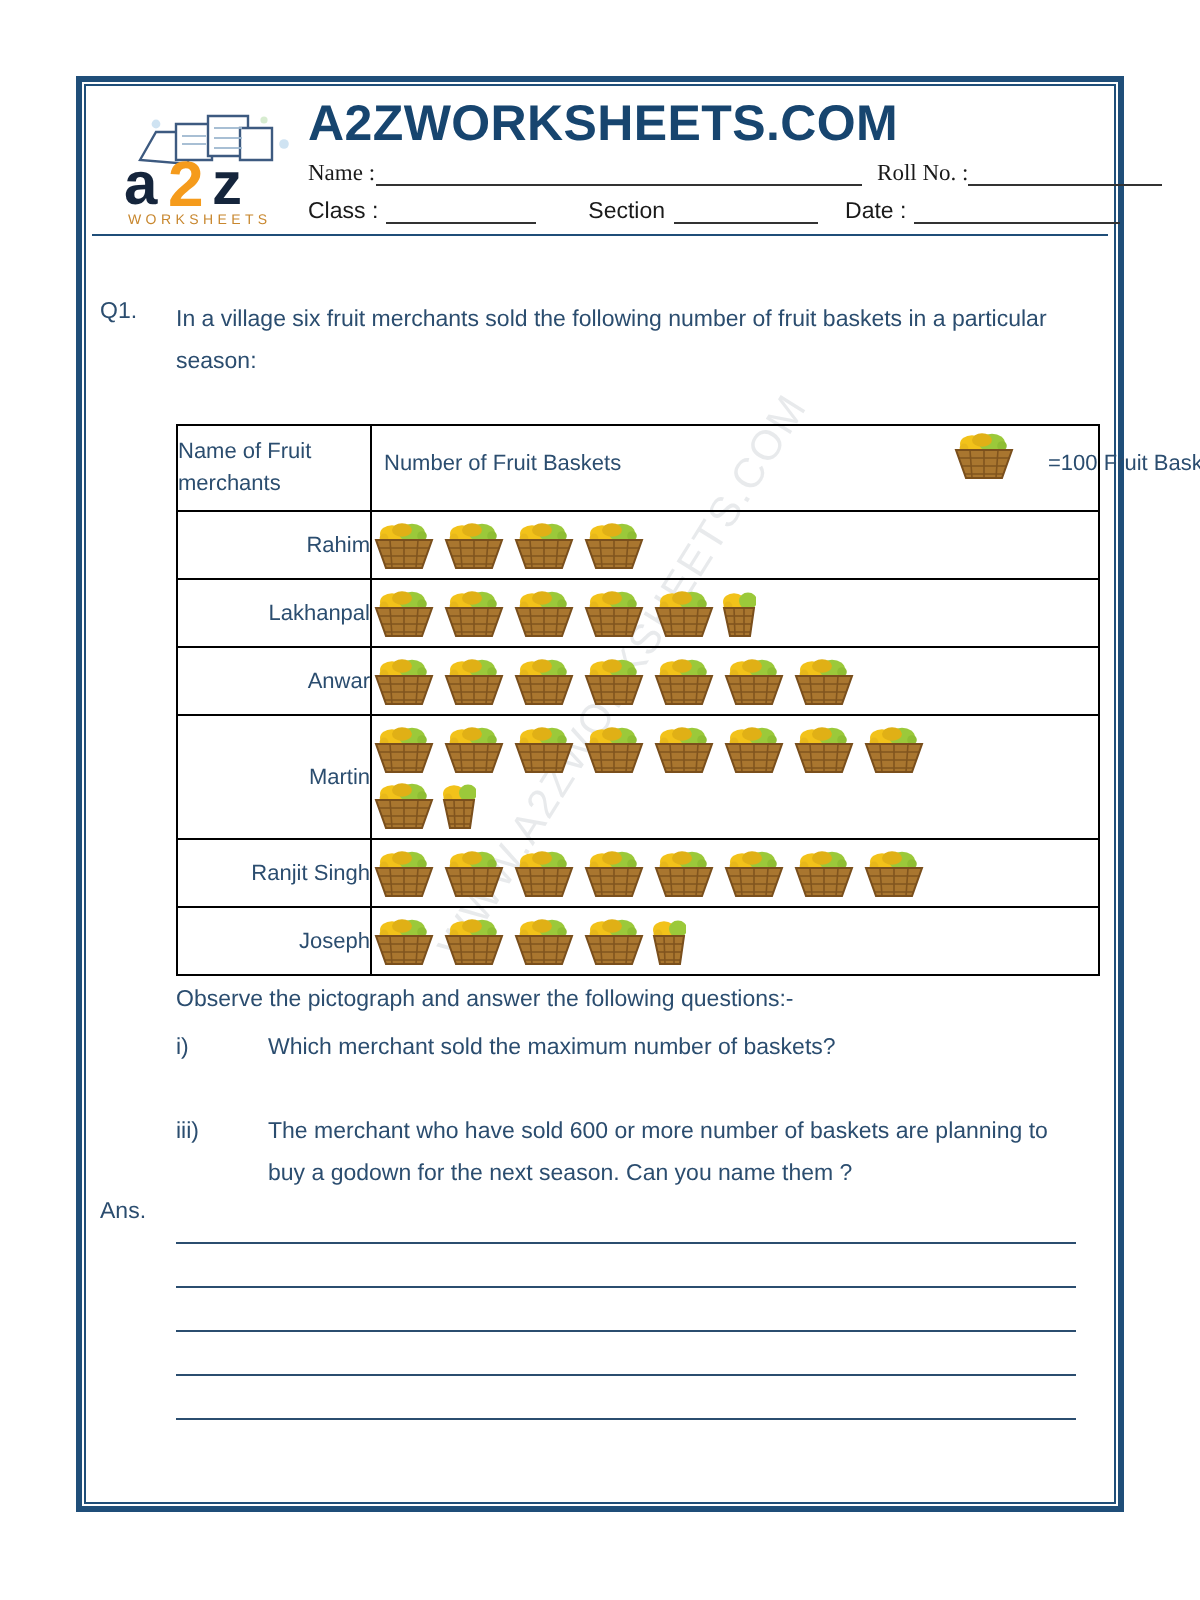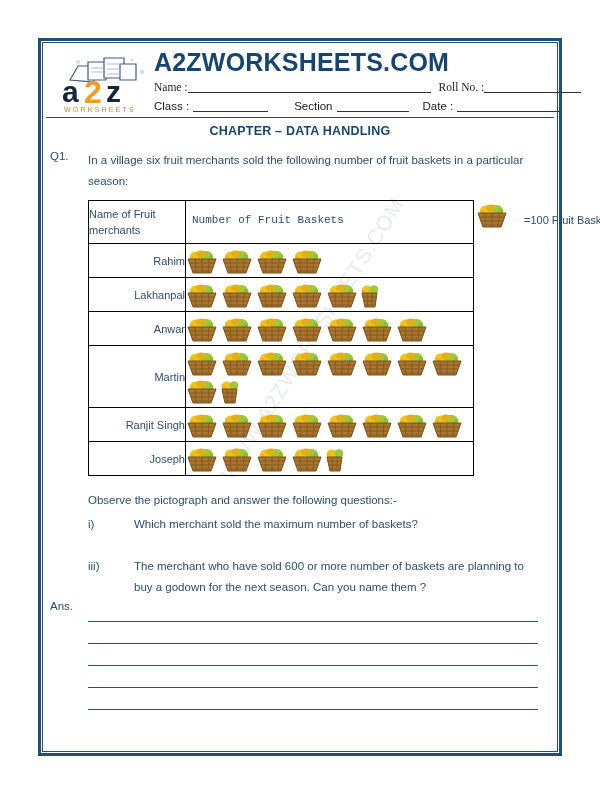--- a/index.html
+++ b/index.html
@@ -117,22 +117,22 @@
     left: 88px; top: 150px;
     width: 450px;
     font-size: 11.5px;
     color: #2b4d6f;
     line-height: 21px;
   }
 
   
   #picto-table {
     position: absolute;
-    left: 88px; top: 200px;
-    width: 386px;
+    left: 88px; top: 212px;
+    width: 462px;
     border-collapse: collapse;
     table-layout: fixed;
   }
   #picto-table td {
     border: 1px solid #000;
     font-size: 11px;
     color: #2b4d6f;
     padding: 0;
     vertical-align: middle;
   }
@@ -155,21 +155,20 @@
   
   .legend-wrap {
     position: relative;
     height: 42px;
   }
   .legend-label {
     position: absolute;
     left: 6px; top: 13px;
     font-size: 11px;
     color: #2b4d6f;
-    font-family: Liberation Mono, monospace;
   }
   .legend-basket {
     position: absolute;
     left: 290px; top: 2px;
   }
   .legend-eq {
     position: absolute;
     left: 338px; top: 13px;
     font-size: 11px;
     color: #2b4d6f;
@@ -281,21 +280,20 @@
 
     <div class="field-row" id="field-row-1">
       <span class="fld-label">Name :</span><span class="fld-line" style="width:243px"></span><span style="display:inline-block;width:8px"></span><span class="fld-label">Roll No. :</span><span class="fld-line" style="width:97px"></span>
     </div>
 
     <div class="field-row" id="field-row-2">
       <span class="fld-label">Class :</span><span class="fld-line" style="width:75px;margin-left:4px"></span><span style="display:inline-block;width:26px"></span><span class="fld-label">Section</span><span class="fld-line" style="width:72px;margin-left:4px"></span><span style="display:inline-block;width:14px"></span><span class="fld-label">Date :</span><span class="fld-line" style="width:103px;margin-left:4px"></span>
     </div>
   </div>
 
-  <div id="chapter-title">CHAPTER – DATA HANDLING</div>
 
   <div id="q1-number">Q1.</div>
   <div id="q1-text">In a village six fruit merchants sold the following number of fruit baskets in a particular season:</div>
 
   <table id="picto-table">
     <tbody>
       <tr>
         <td class="name-cell hdr">
           <span>Name of Fruit merchants</span>
         </td>

